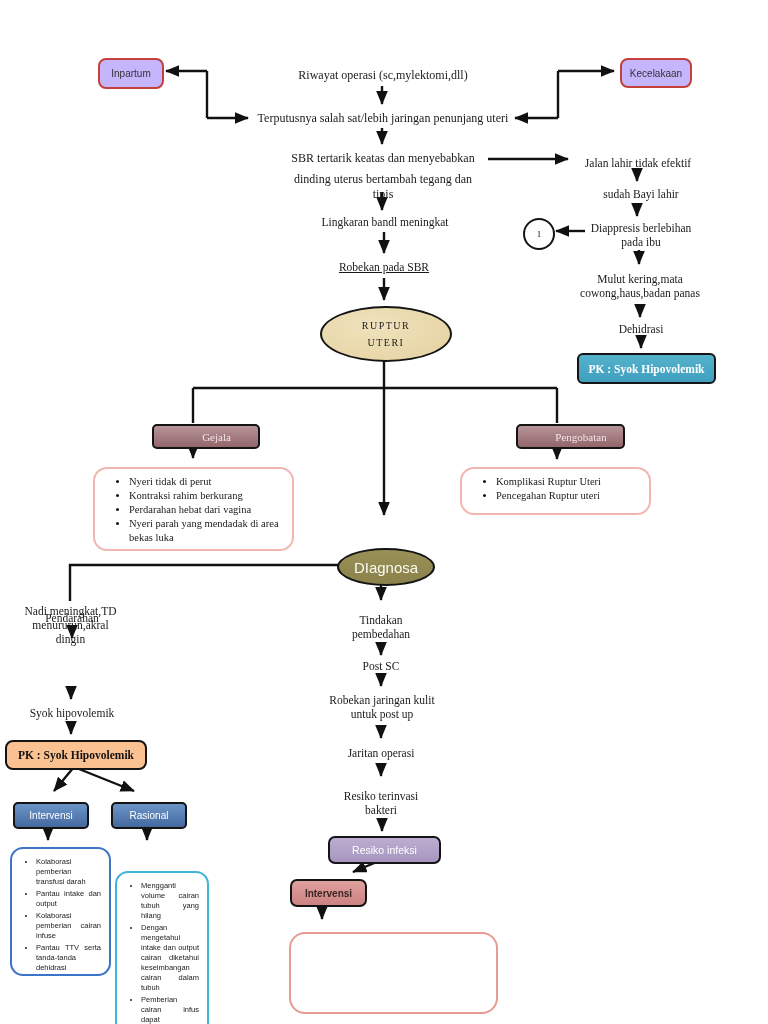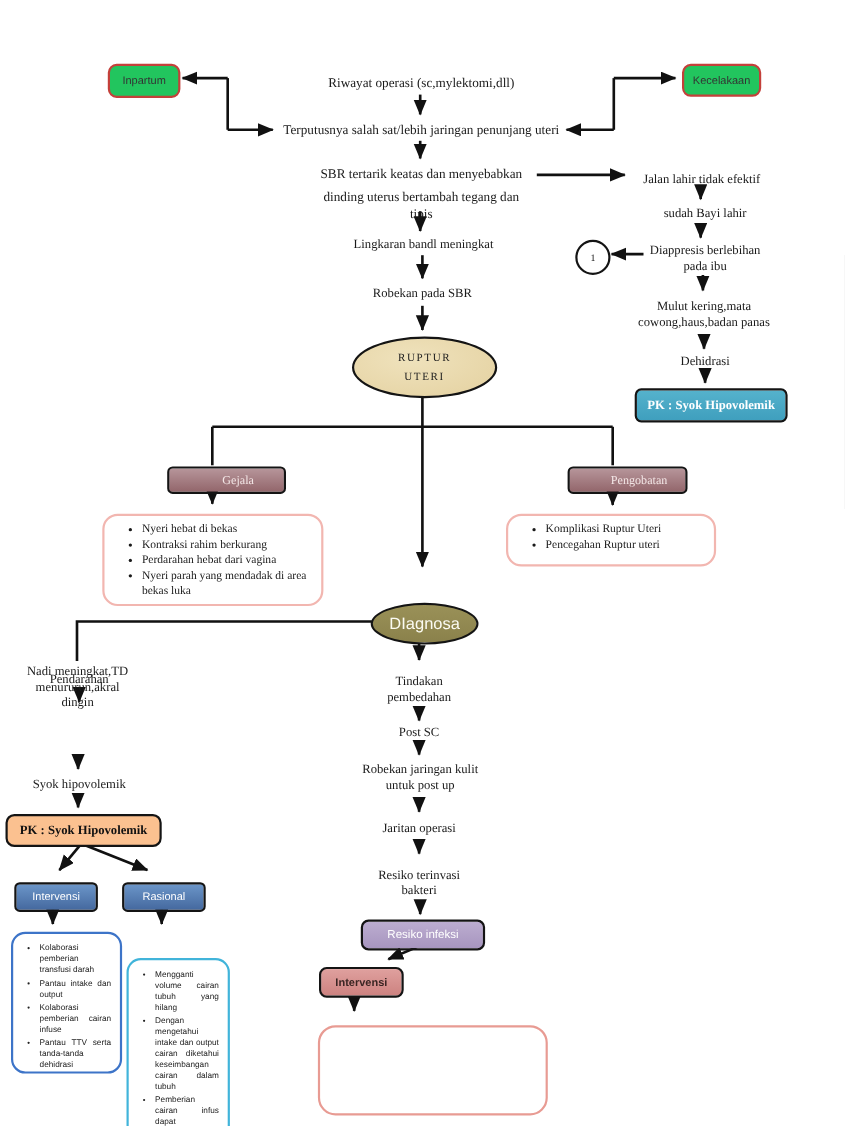--- a/index.html
+++ b/index.html
@@ -2,21 +2,21 @@
 <html><head>
 <meta charset="utf-8">
 <style>
   html,body{margin:0;padding:0;background:#e8e8e8;}
   .canvas{position:relative;width:768px;height:1024px;background:#ffffff;overflow:hidden;
           font-family:"Liberation Serif", serif;color:#1a1a1a;margin:0 auto;}
   .layer{position:absolute;inset:0;pointer-events:none;}
   .node{position:absolute;text-align:center;}
   .serif{font-family:"Liberation Serif", serif;font-size:11.5px;line-height:14px;color:#1a1a1a;}
   .serif-lg{font-family:"Liberation Serif", serif;font-size:12px;line-height:15px;color:#1a1a1a;}
-  .redbox{position:absolute;background:#22c55e;border:2px solid #c4403a;border-radius:8px;
+  .redbox{position:absolute;background:#c4b5fd;border:2px solid #c4403a;border-radius:8px;
           display:flex;align-items:center;justify-content:center;
           font-family:"Liberation Sans", sans-serif;font-size:10px;color:#333;}
   .mauve{position:absolute;background:linear-gradient(180deg,#b6959a 0%,#93666b 100%);
          border:2px solid #141414;border-radius:5px;display:flex;align-items:center;justify-content:center;
          font-family:"Liberation Serif", serif;font-size:11px;color:#f3e6e6;padding-left:21px;}
   .teal{position:absolute;background:linear-gradient(180deg,#55b2cc,#3f9fbe);border:2.5px solid #141414;border-radius:6px;
         display:flex;align-items:center;justify-content:center;
         font-family:"Liberation Serif", serif;font-weight:bold;font-size:11.5px;color:#fff;}
   .orange{position:absolute;background:#fbc190;border:2.5px solid #141414;border-radius:8px;
         display:flex;align-items:center;justify-content:center;
@@ -125,31 +125,31 @@
 
   <div class="node serif" style="left:583px;top:156px;width:110px;">Jalan lahir tidak efektif</div>
   <div class="node serif" style="left:591px;top:187px;width:100px;">sudah Bayi lahir</div>
   <div class="node serif" style="left:582px;top:221px;width:118px;">Diappresis berlebihan pada ibu</div>
   <div class="circle" style="left:523px;top:218px;width:28px;height:28px;">1</div>
   <div class="node serif" style="left:565px;top:272px;width:150px;">Mulut kering,mata cowong,haus,badan panas</div>
   <div class="node serif" style="left:601px;top:322px;width:80px;">Dehidrasi</div>
   <div class="teal" style="left:577px;top:353px;width:135px;height:27px;">PK : Syok Hipovolemik</div>
 
   <div class="node serif" style="left:310px;top:215px;width:150px;">Lingkaran bandl meningkat</div>
-  <div class="node serif" style="left:324px;top:260px;width:120px;">Robekan pada SBR</div>
+  <div class="node serif" style="left:324px;top:260px;width:120px;text-decoration:underline;">Robekan pada SBR</div>
   <div class="ellipse tan" style="left:320px;top:306px;width:128px;height:52px;">
        <span style="width:80px;">RUPTUR UTERI</span>
   </div>
 
   <div class="mauve" style="left:152px;top:424px;width:83px;height:21px;">Gejala</div>
   <div class="mauve" style="left:516px;top:424px;width:84px;height:21px;">Pengobatan</div>
 
   <div class="listbox lb-salmon serif-list" style="left:93px;top:467px;width:197px;height:80px;">
     <ul>
-        <li>Nyeri hebat di bekas</li>
+        <li>Nyeri tidak di perut</li>
         <li>Kontraksi rahim berkurang</li>
         <li>Perdarahan hebat dari vagina</li>
         <li>Nyeri parah yang mendadak di area bekas luka</li>
       </ul>
   </div>
   <div class="listbox lb-salmon serif-list" style="left:460px;top:467px;width:187px;height:44px;">
     <ul>
         <li>Komplikasi Ruptur Uteri</li>
         <li>Pencegahan Ruptur uteri</li>
       </ul>

